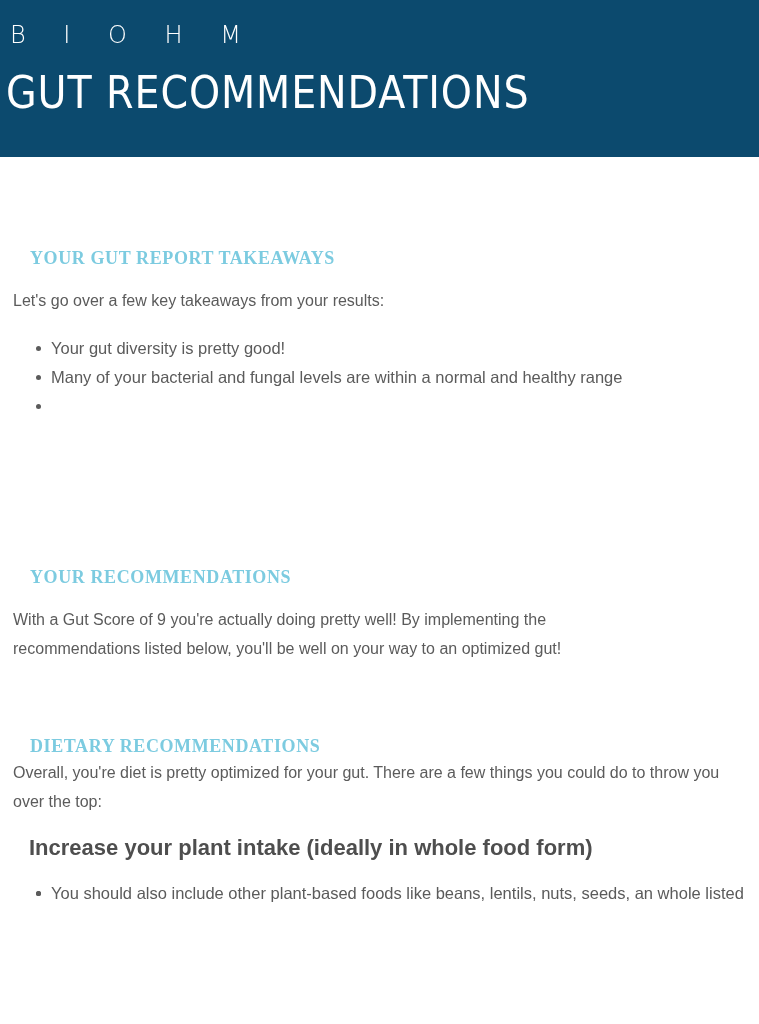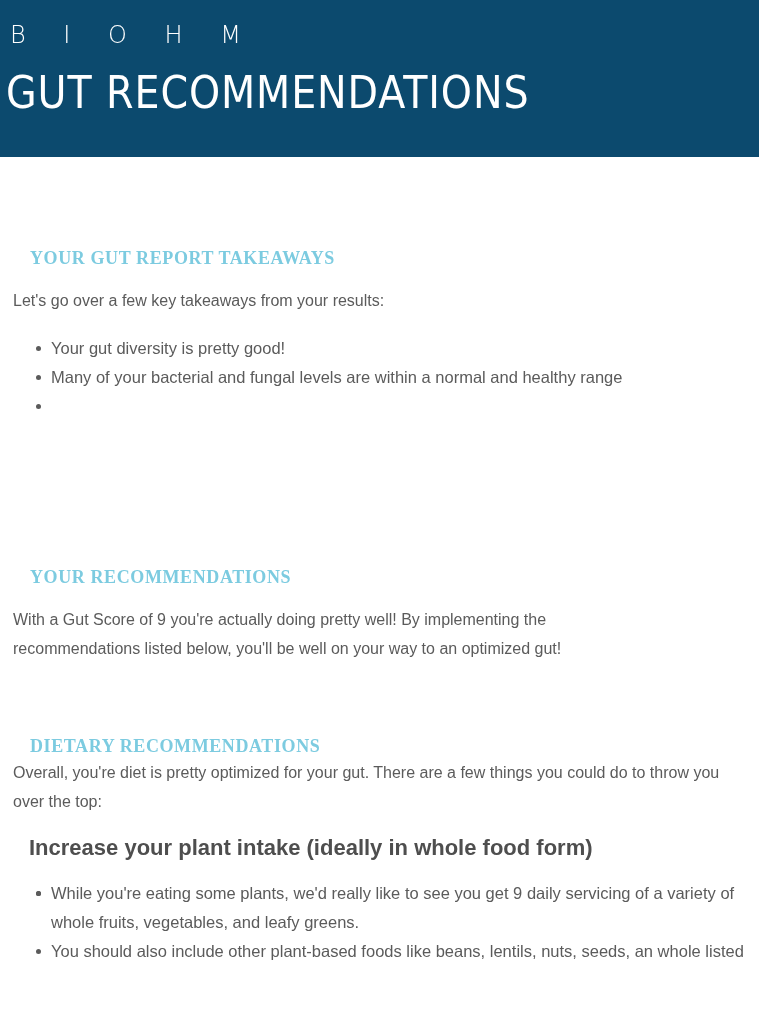--- a/index.html
+++ b/index.html
@@ -117,15 +117,14 @@
 
 <h2 class="section-heading" style="top:563px;">YOUR RECOMMENDATIONS</h2>
 <p class="para" style="top:605px; width:640px;">With a Gut Score of 9 you're actually doing pretty well! By implementing the recommendations listed below, you'll be well on your way to an optimized gut!</p>
 
 <h2 class="section-heading" style="top:732px;">DIETARY RECOMMENDATIONS</h2>
 <p class="para" style="top:758px; width:735px;">Overall, you're diet is pretty optimized for your gut. There are a few things you could do to throw you over the top:</p>
 <div class="subheading" style="top:836px;">Increase your plant intake (ideally in whole food form)</div>
 
 <ul class="bullets" style="top:879px;">
   <li><span class="bullet-dot"></span></li>
-  <li><span class="bullet-dot"></span><span>While you're eating some plants, we'd really like to see you get 9 daily servicing of a variety of whole fruits, vegetables, and leafy greens.</span></li>
   <li><span class="bullet-dot"></span><span>You should also include other plant-based foods like beans, lentils, nuts, seeds, an whole listed</span></li>
 </ul>
 
 </body></html>

